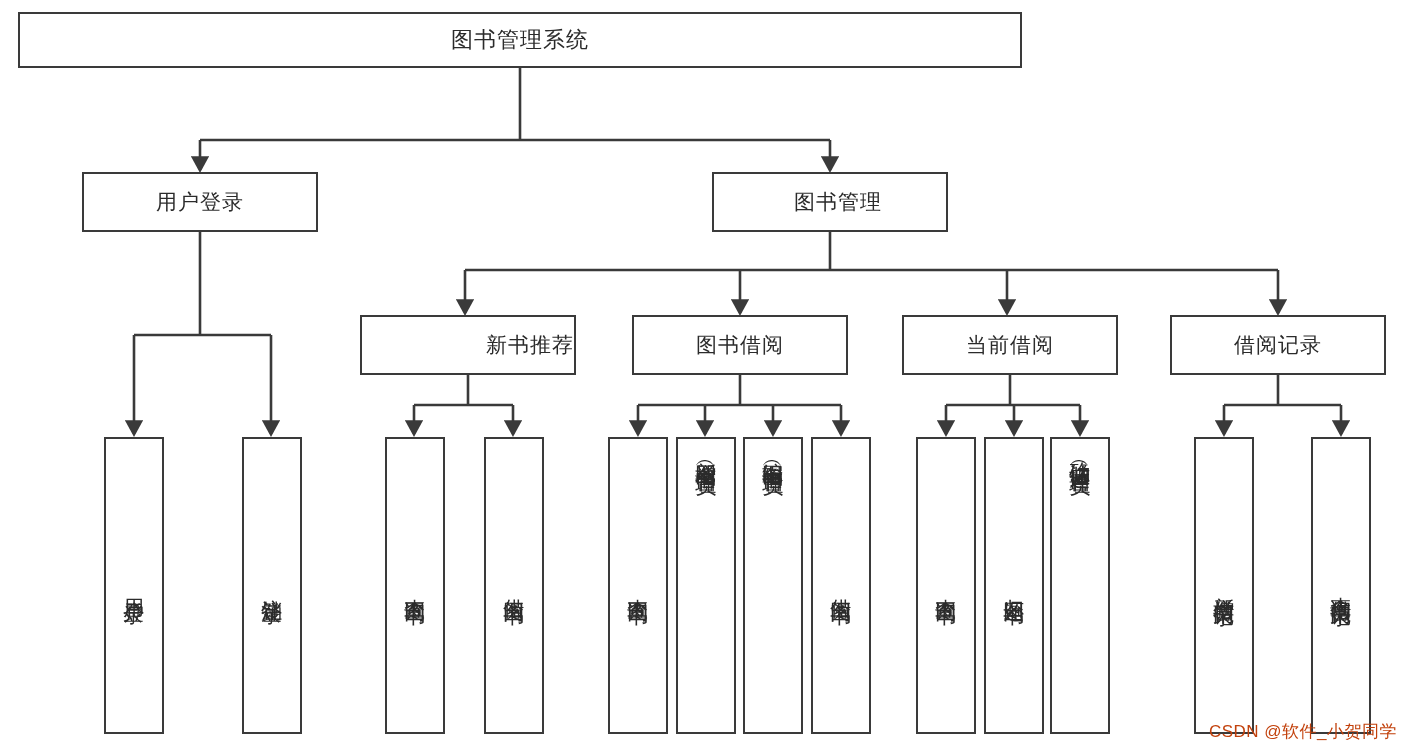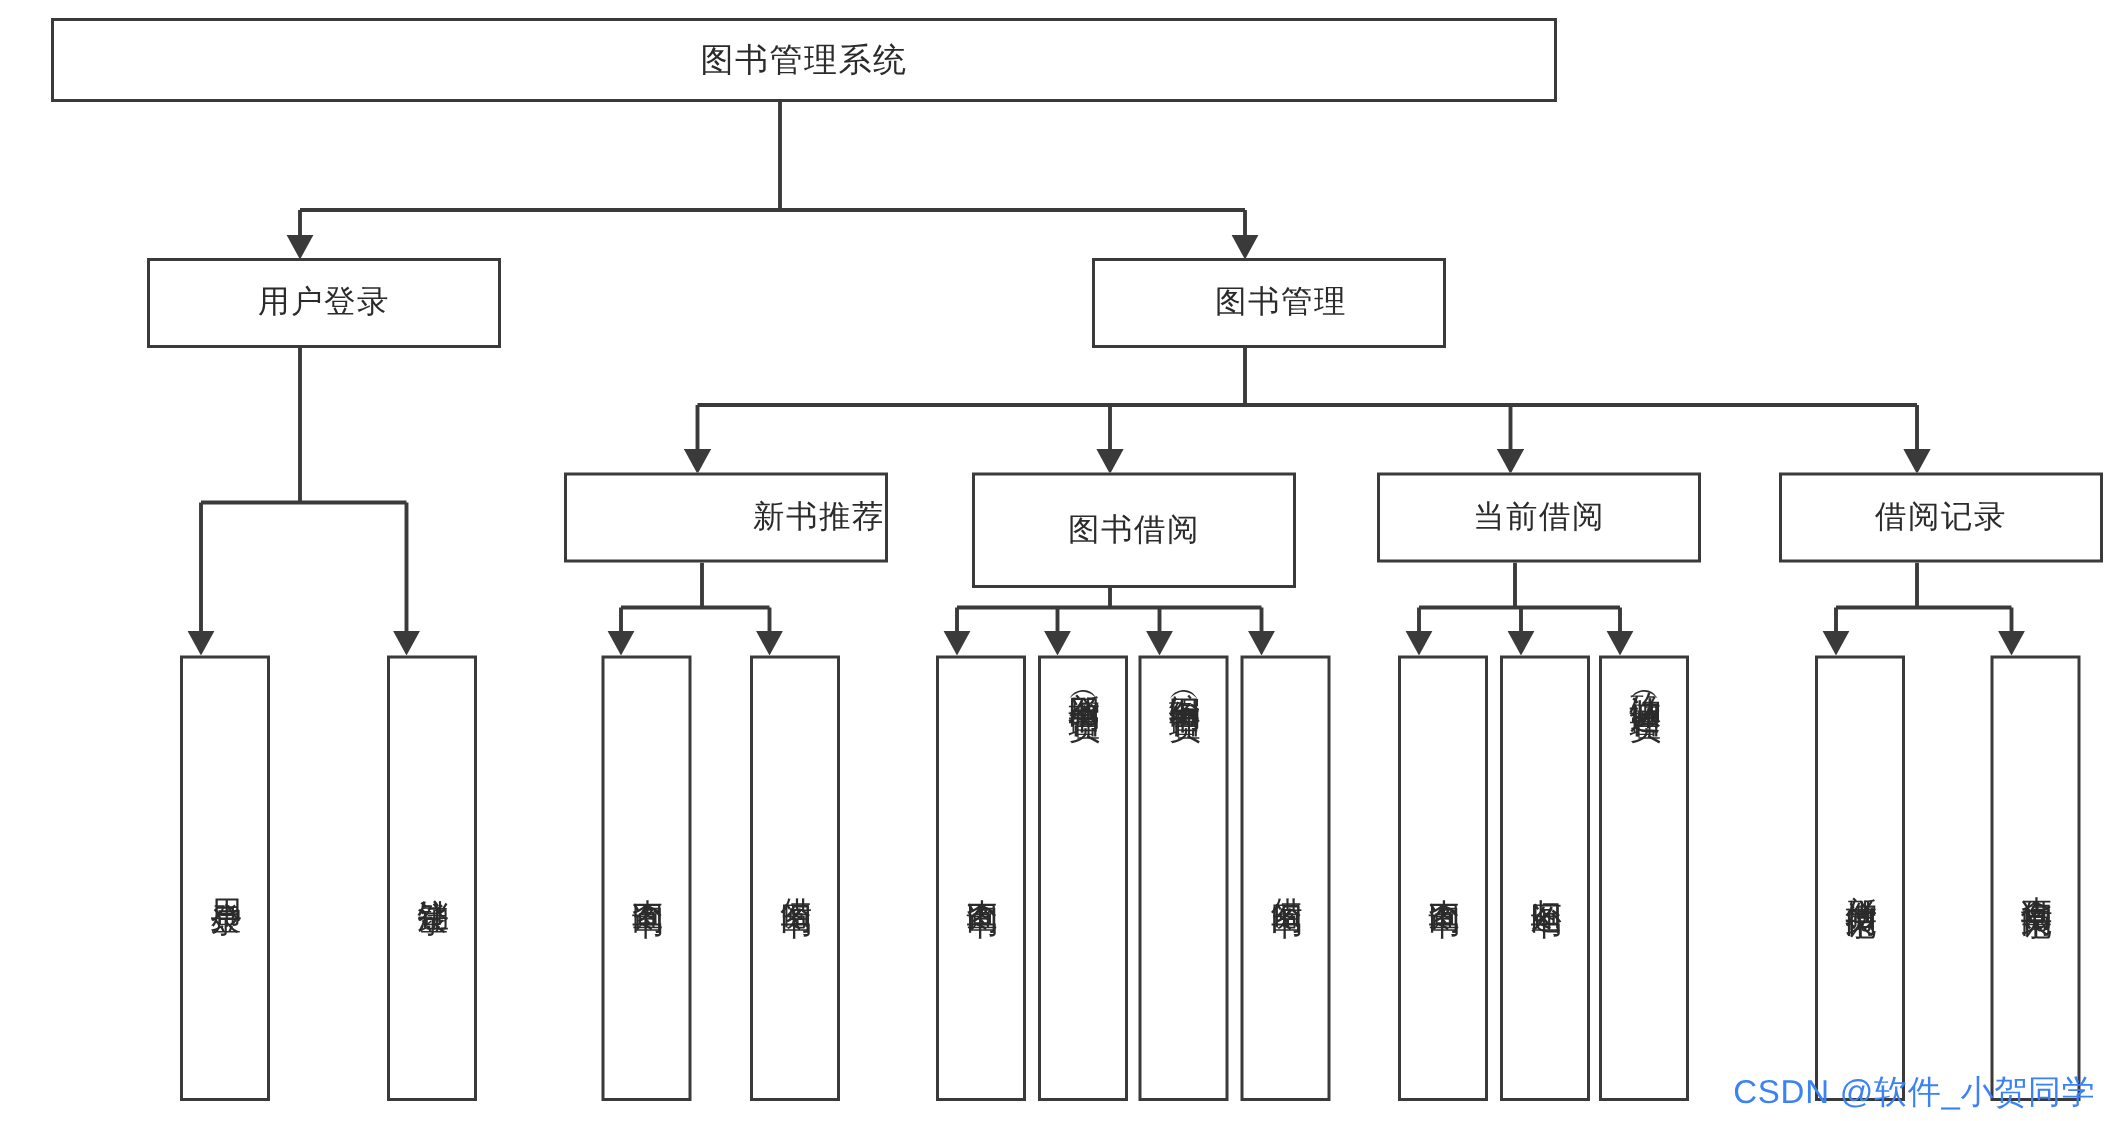--- a/index.html
+++ b/index.html
@@ -28,21 +28,20 @@
   }
   .node {
     position: absolute;
     box-sizing: border-box;
     border: 2px solid #3a3a3a;
     background: #ffffff;
     display: flex;
     align-items: center;
     justify-content: center;
     color: #2b2b2b;
-    margin-left: 16px;
   }
   .node.horiz {
     font-size: 21px;
     letter-spacing: 1px;
     line-height: 1.2;
     white-space: nowrap;
   }
   .node.root {
     font-size: 22px;
   }
@@ -61,22 +60,22 @@
     display: block;
   }
   .node.vert.center-text {
     align-items: center;
     padding-top: 0;
   }
   #watermark {
     position: absolute;
     right: 8px;
     bottom: 4px;
-    font-size: 22px;
-    color: #3b82f6;
+    font-size: 17px;
+    color: #c2410c;
     white-space: nowrap;
     letter-spacing: 0.5px;
   }
 </style>
 </head>
 <body>
 
 <div id="diagram-root">
 
   <svg id="edge-layer" viewBox="0 0 1405 747" width="1405" height="747" xmlns="http://www.w3.org/2000/svg">
@@ -139,21 +138,21 @@
   <div class="node horiz" style="left:82px; top:172px; width:236px; height:60px;">
     <span>用户登录</span>
   </div>
   <div class="node horiz" style="left:712px; top:172px; width:236px; height:60px;padding-left:16px;">
     <span>图书管理</span>
   </div>
 
   <div class="node horiz" style="left:360px; top:315px; width:216px; height:60px;justify-content:flex-end;">
     <span>新书推荐</span>
   </div>
-  <div class="node horiz" style="left:632px; top:315px; width:216px; height:77px;">
+  <div class="node horiz" style="left:632px; top:315px; width:216px; height:60px;">
     <span>图书借阅</span>
   </div>
   <div class="node horiz" style="left:1170px; top:315px; width:216px; height:60px;">
     <span>借阅记录</span>
   </div>
   <div class="node horiz" style="left:902px; top:315px; width:216px; height:60px;">
     <span>当前借阅</span>
   </div>
 
   <div class="node vert center-text" style="left:104px; top:437px; width:60px; height:297px;">

